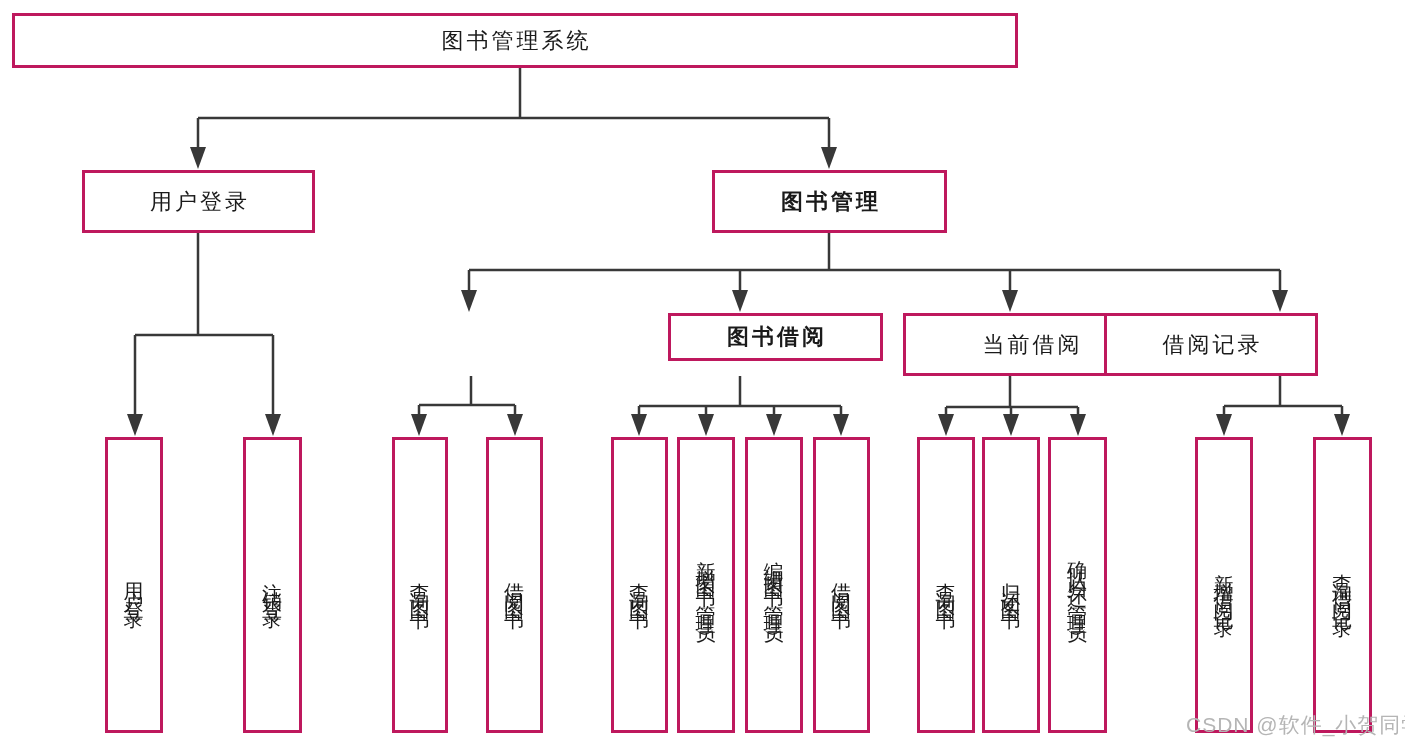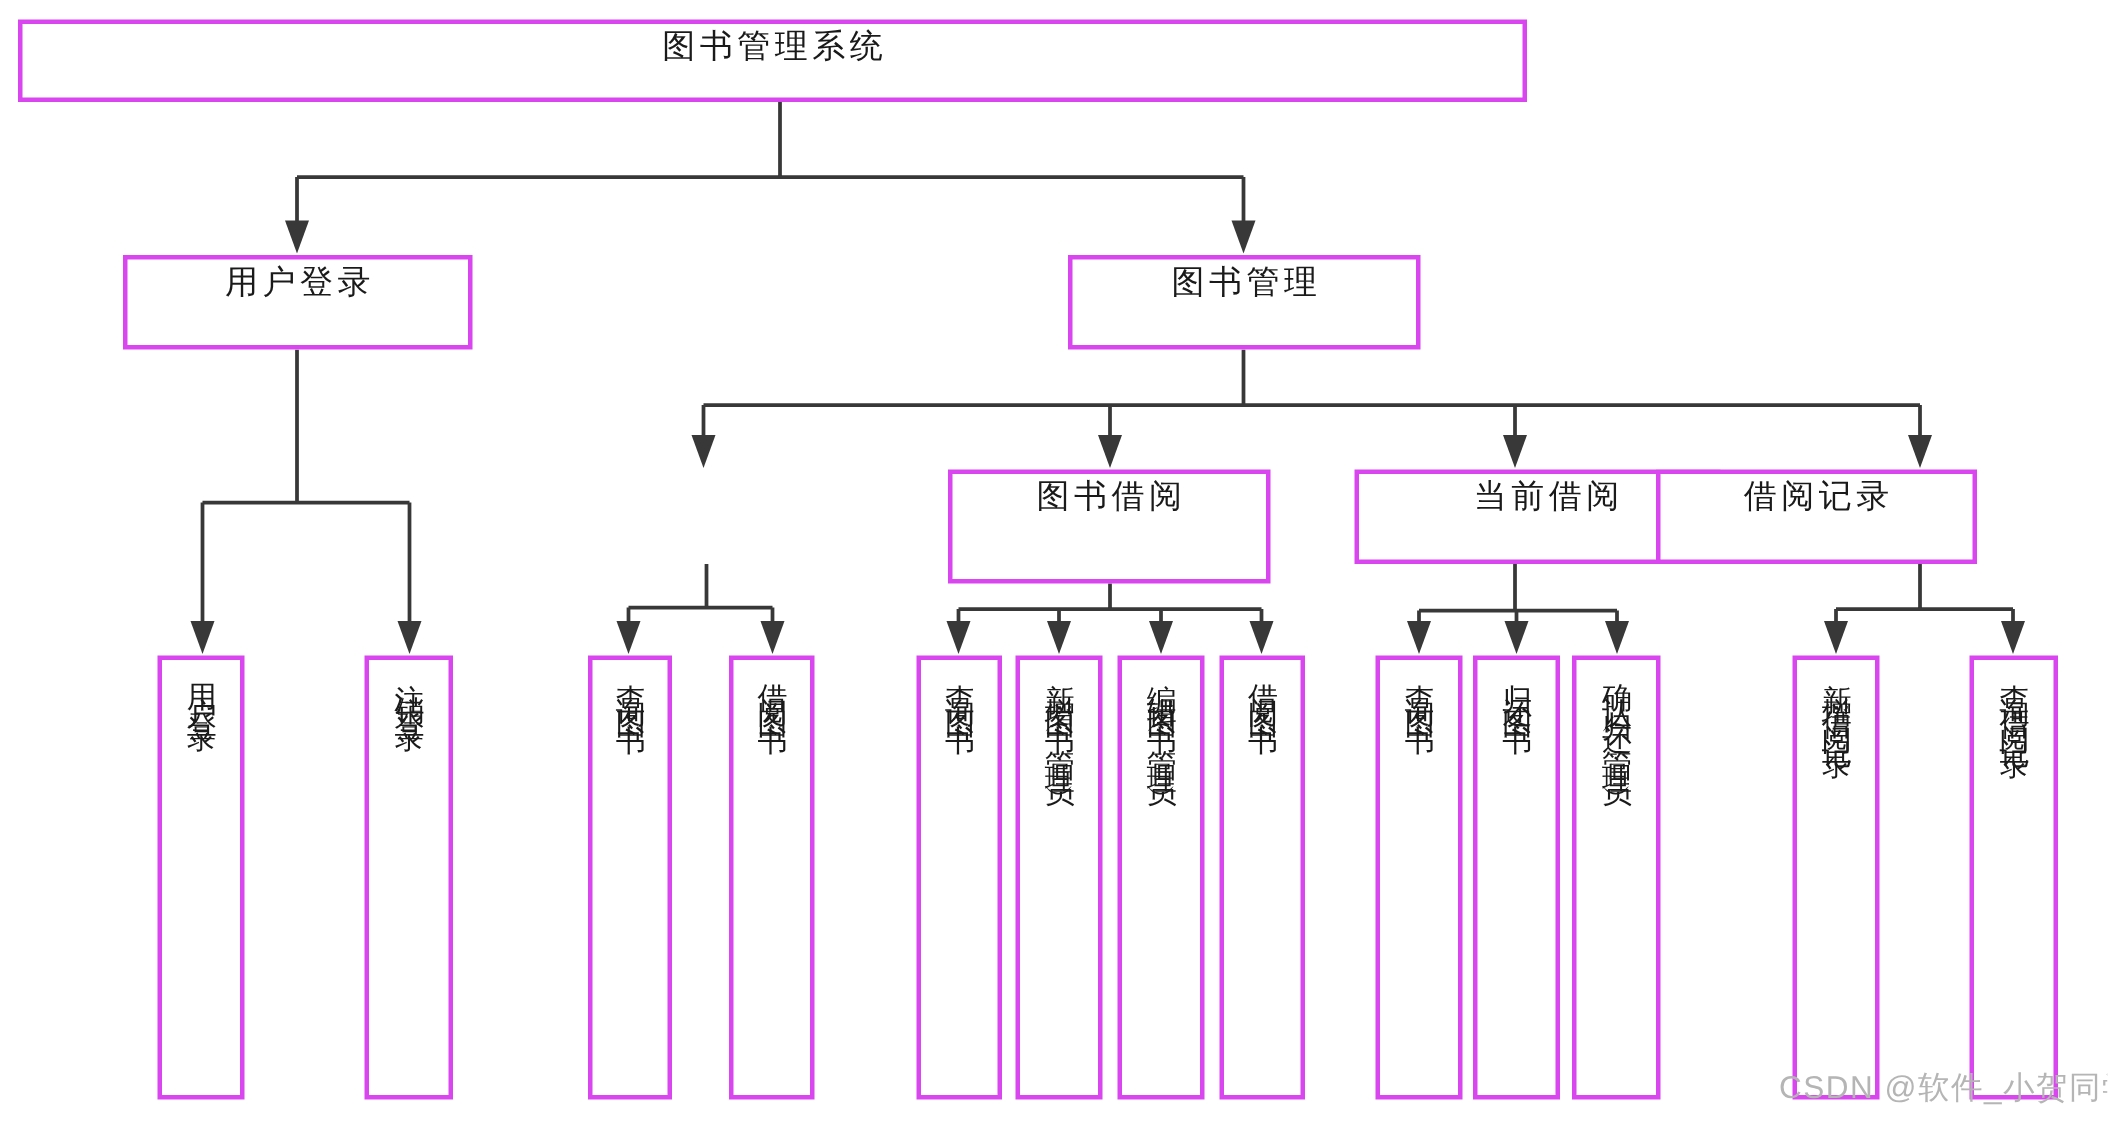--- a/index.html
+++ b/index.html
@@ -7,24 +7,24 @@
     position: relative;
     width: 1405px;
     height: 747px;
     background: #ffffff;
     font-family: "Liberation Sans", sans-serif;
     overflow: hidden;
   }
   .box {
     position: absolute;
     box-sizing: border-box;
-    border: 3px solid #d946ef;
+    border: 3px solid #be185d;
     background: #ffffff;
     display: flex;
-    align-items: flex-start;
+    align-items: center;
     justify-content: center;
     color: #1a1a1a;
     z-index: 2;
   }
   .h-box span {
     font-size: 22px;
     letter-spacing: 3px;
     text-indent: 3px;
     white-space: nowrap;
   }
@@ -92,25 +92,25 @@
     </g>
   </svg>
 
   <div class="box h-box" style="left:12px; top:13px; width:1006px; height:55px;">
     <span>图书管理系统</span>
   </div>
 
   <div class="box h-box" style="left:82px; top:170px; width:233px; height:63px;">
     <span>用户登录</span>
   </div>
-  <div class="box h-box" style="left:712px; top:170px; width:235px; height:63px;">
+  <div class="box h-box" style="left:712px; top:170px; width:235px; height:63px;font-weight:bold;">
     <span>图书管理</span>
   </div>
 
-  <div class="box h-box" style="left:632px; top:313px; width:215px; height:76px;">
+  <div class="box h-box" style="left:668px; top:313px; width:215px; height:48px;font-weight:bold;">
     <span>图书借阅</span>
   </div>
   <div class="box h-box" style="left:903px; top:313px; width:244px; height:63px;padding-left:12px;">
     <span>当前借阅</span>
   </div>
   <div class="box h-box" style="left:1104px; top:313px; width:214px; height:63px;">
     <span>借阅记录</span>
   </div>
 
   <div class="box v-box" style="left:105px; top:437px; width:58px; height:296px;">

